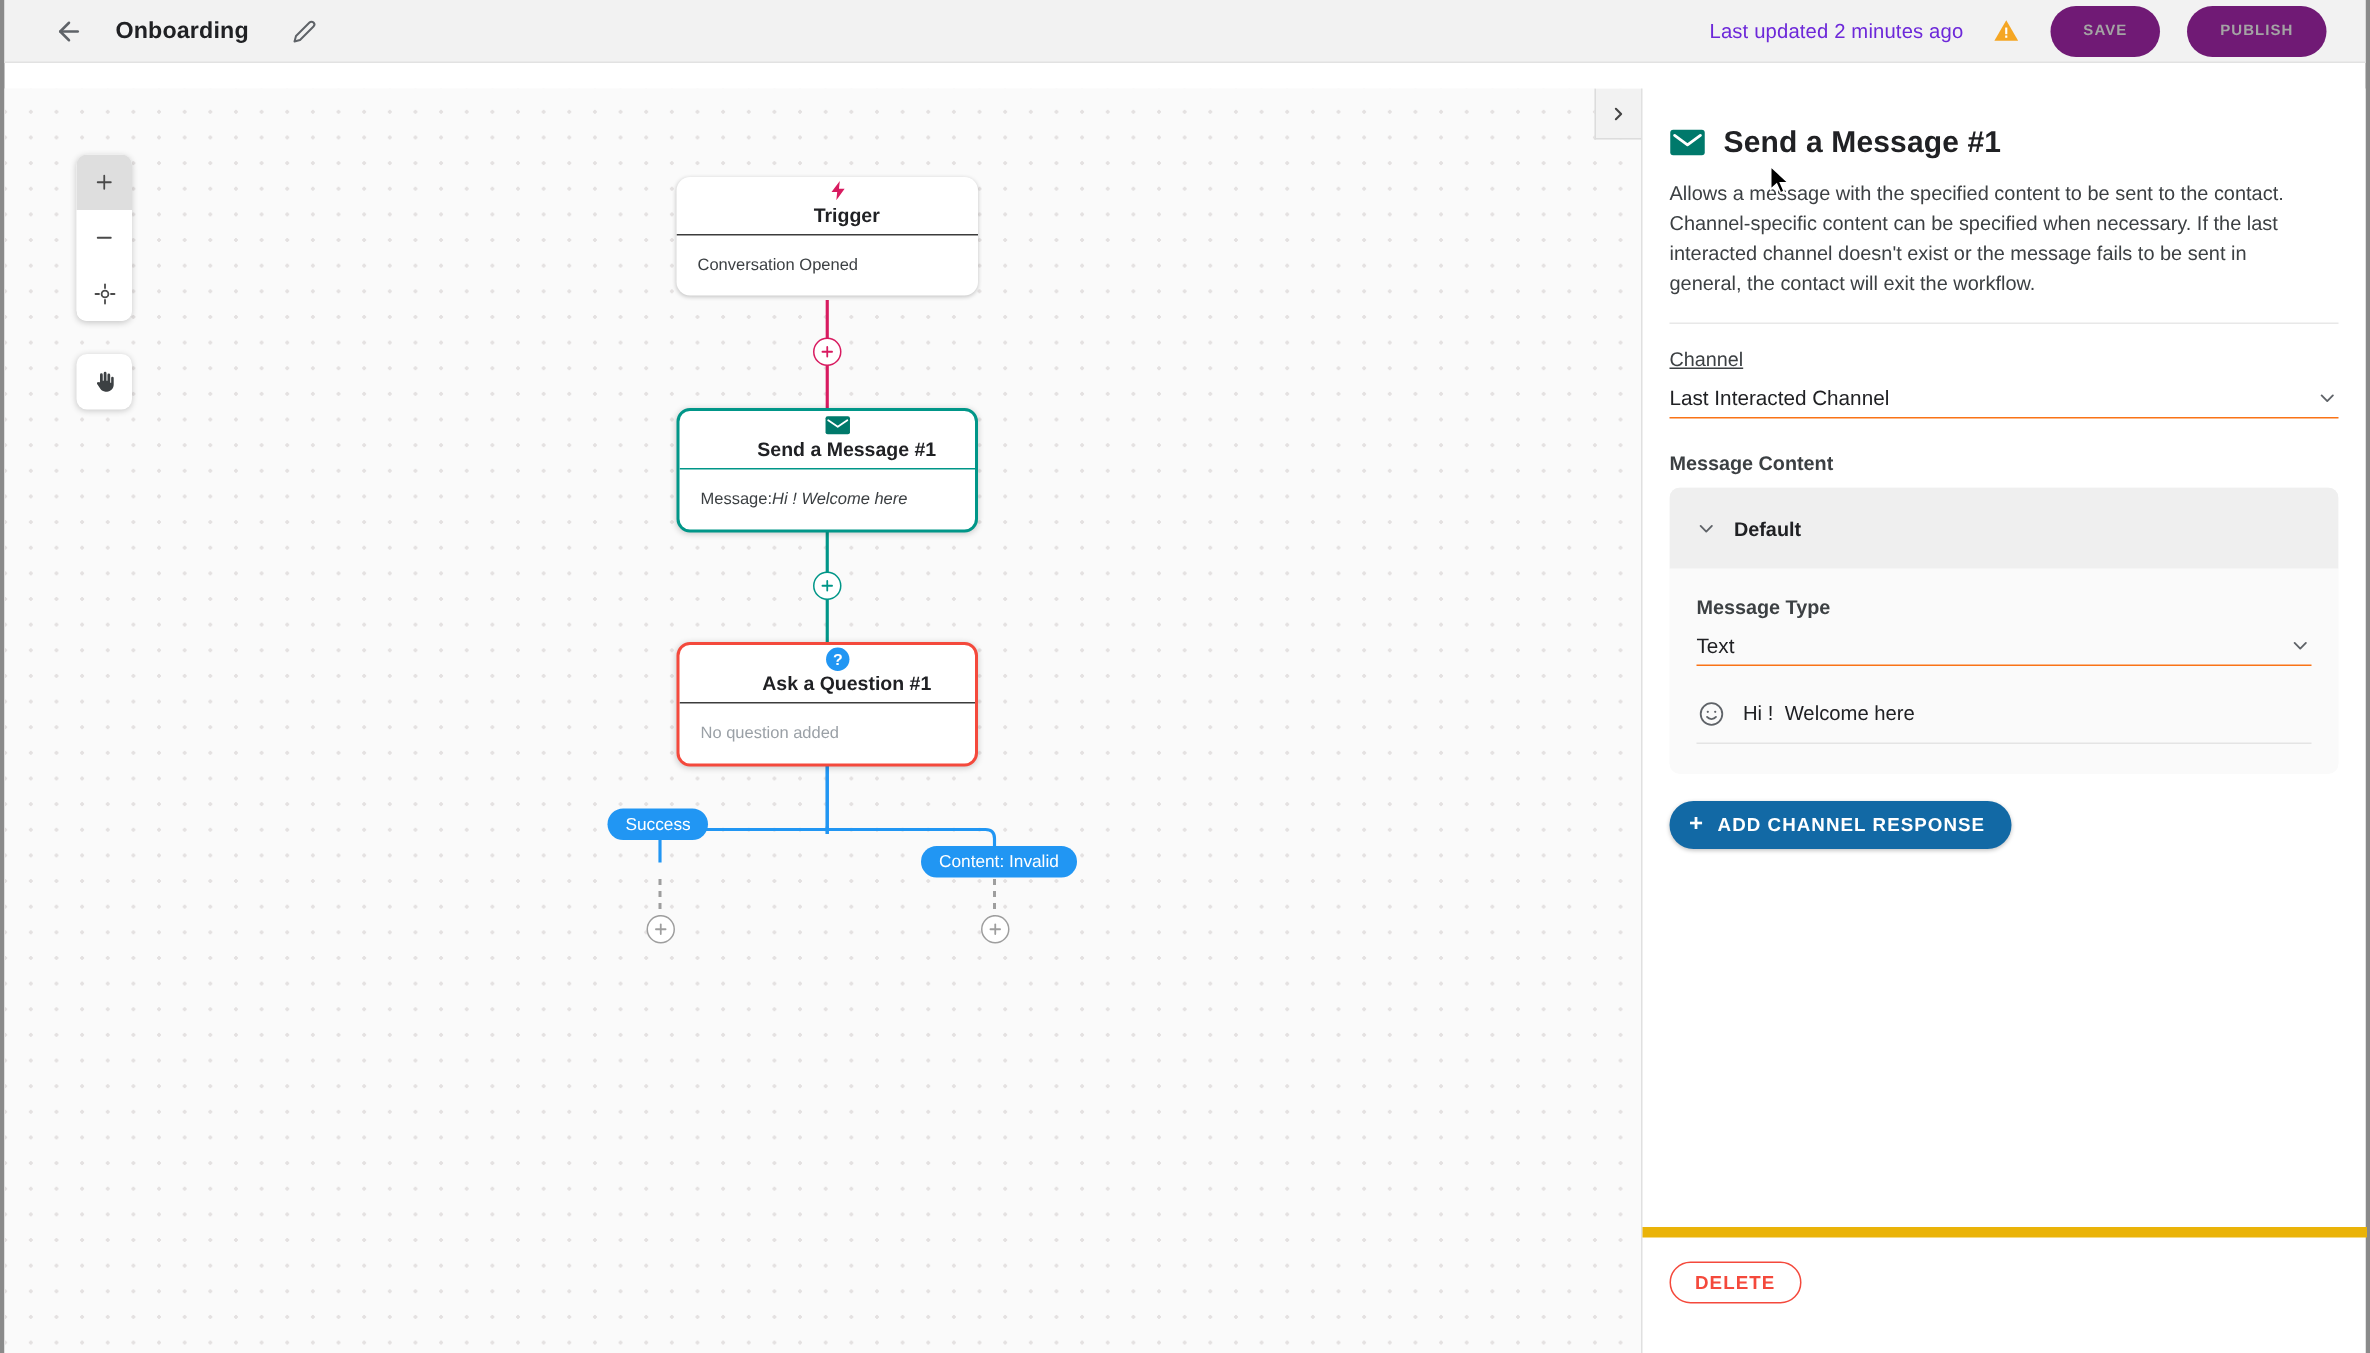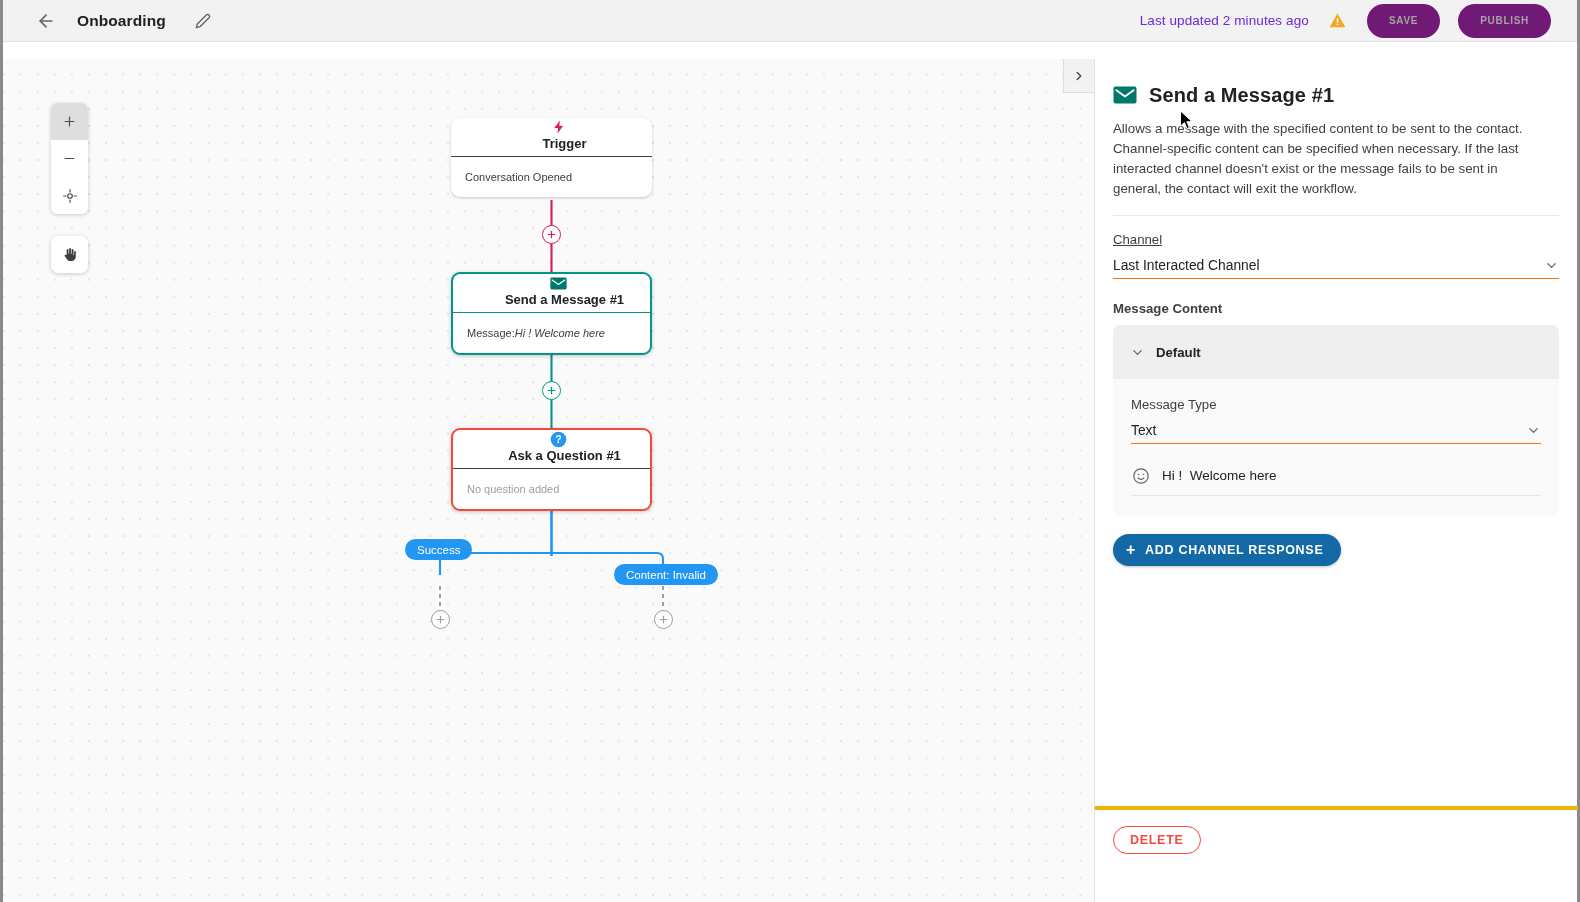--- a/index.html
+++ b/index.html
@@ -184,41 +184,41 @@
     background: #fafafa;
   }
   .card-head {
     height: 54px; background: #efefef;
     display: flex; align-items: center; padding-left: 17px;
     cursor: pointer;
   }
   .card-head-chev { color: #5f6368; display: flex; align-items: center; }
   .card-head-label { margin-left: 11px; font-size: 13.2px; font-weight: 700; color: #202124; }
   .card-body { padding: 18px 18px 20px 18px; }
-  .mini-label { font-size: 13.2px; color: #3c4043; font-weight: 400; }
+  .mini-label { font-size: 13.2px; color: #3c4043; font-weight: 700; }
   .emoji-row {
     margin-top: 22px; display: flex; align-items: center;
     border-bottom: 1px solid #e4e4e4; padding-bottom: 10px; cursor: text;
   }
   .emoji-icon { width: 19px; height: 19px; flex: none; display: flex; align-items: center; justify-content: center; }
   .emoji-text { margin-left: 12px; font-size: 13.5px; color: #202124; white-space: pre; }
   .add-btn {
     margin: 18px 0 0 18px;
     height: 32px; padding: 0 18px 0 13px;
     background: #1269a5; color: #ffffff;
     border: none; border-radius: 16px;
     font-size: 12.5px; font-weight: 700; letter-spacing: .7px;
     font-family: "Liberation Sans", sans-serif;
     display: inline-flex; align-items: center; cursor: pointer;
     box-shadow: 0 1px 3px rgba(0,0,0,.25);
   }
   .add-btn .plus { font-size: 16px; font-weight: 700; margin-right: 9px; line-height: 1; }
   .panel-footer {
-    position: absolute; left: 0; bottom: 16px; width: 483px;
-    border-top: 4px solid #eab308;
+    position: absolute; left: 0; bottom: 4px; width: 483px;
+    border-top: 7px solid #eab308;
     padding: 16px 0 0 18px; height: 80px;
   }
   .delete-btn {
     height: 28px; padding: 0 16px;
     background: #ffffff; color: #f4493c;
     border: 1px solid #f4493c; border-radius: 14px;
     font-size: 12.5px; font-weight: 700; letter-spacing: .7px;
     font-family: "Liberation Sans", sans-serif;
     display: inline-flex; align-items: center; cursor: pointer;
   }

